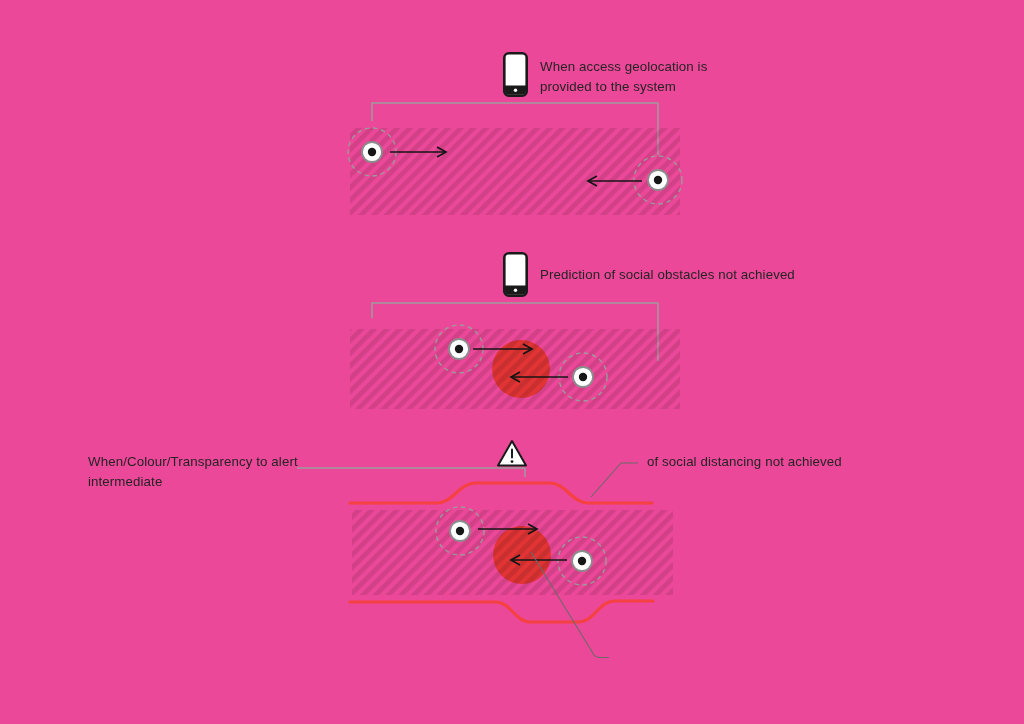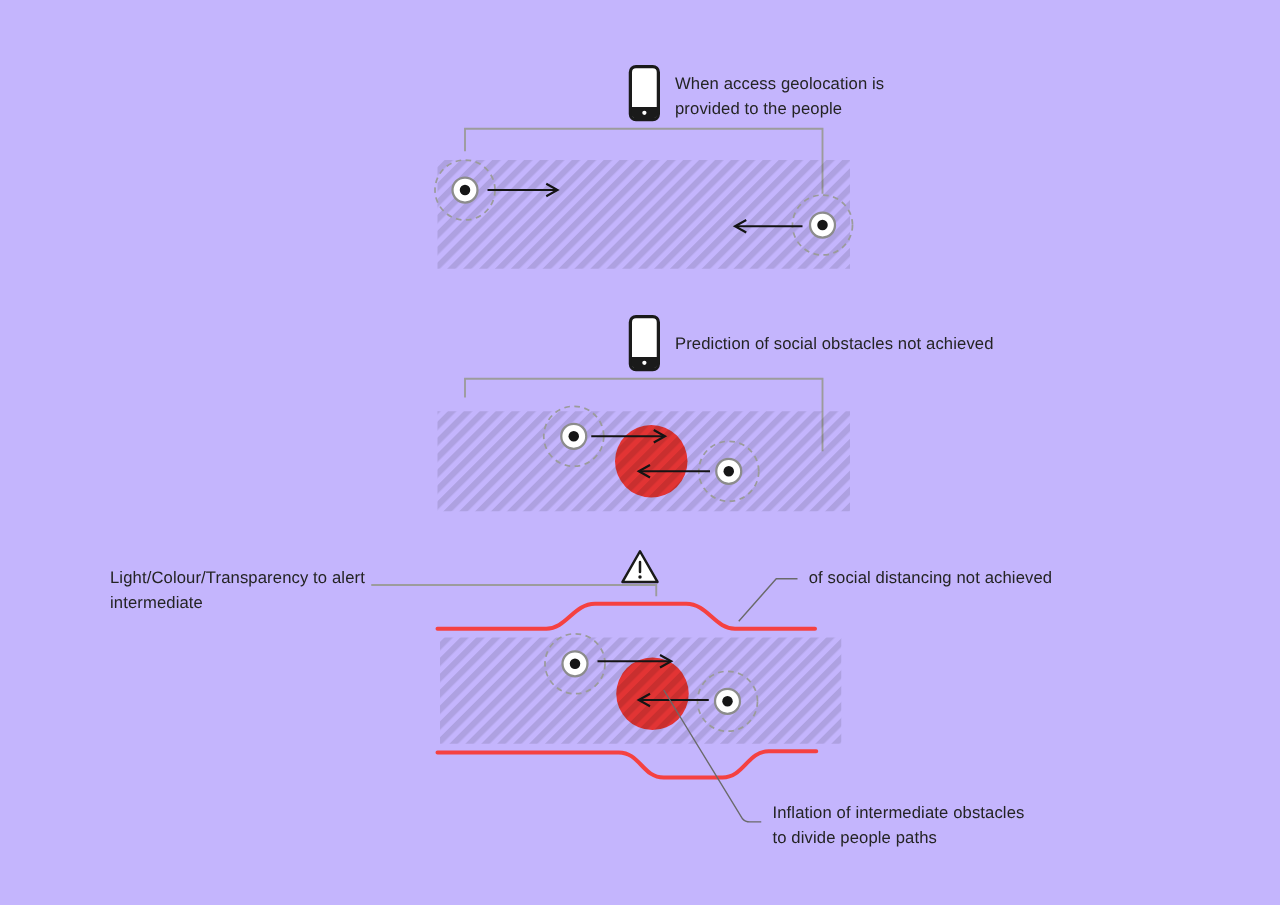--- a/index.html
+++ b/index.html
@@ -1,17 +1,17 @@
 <!DOCTYPE html>
 <html style="--red-circle: #e23434; --red-membrane: #f54141; --hatch-stripe: #e3e3e3; --bracket-gray: #9c9c9c; --arrow-black: #141414; --leader-gray: #6a6a6a; --text-color: #242424;"><head>
 <meta charset="utf-8">
 <style>
   html,body{margin:0;padding:0;background:#ffffff;}
   .canvas{
-    position:relative;width:1024px;height:724px;background:#c4b5fd;overflow:hidden;
+    position:relative;width:1024px;height:724px;background:#ec4899;overflow:hidden;
     font-family:"Liberation Sans",sans-serif;
   }
   svg.gfx{position:absolute;left:0;top:0;}
   .label{
     position:absolute;font-size:13.3px;line-height:19.5px;
     color:var(--text-color,#242424);white-space:nowrap;letter-spacing:.1px;
   }
   
   .hatch-bg{fill:#ffffff}
   .hatch-fg{fill:var(--hatch-stripe,#e3e3e3)}
@@ -122,34 +122,30 @@
       </g>
 
       <path class="membrane" d="M350,602 H495 C512,602 514,622 531,622 H578 C595,622 598,601 615,601 H653"></path>
 
       <path class="leader" d="M531,552 L594,655 Q596,657.5 600,657.5 H609"></path>
     </g>
   </svg>
 
   <div class="label" style="left:540px;top:57px">
     <div>When access geolocation is</div>
-    <div>provided to the people</div>
+    <div>provided to the system</div>
   </div>
 
   <div class="label" style="left:540px;top:265px">
     <div>Prediction of social obstacles not achieved</div>
   </div>
 
   <div class="label" style="left:88px;top:452px">
-    <div>Light/Colour/Transparency to alert</div>
+    <div>When/Colour/Transparency to alert</div>
     <div>intermediate</div>
   </div>
 
   <div class="label" style="left:647px;top:452px">
     <div>of social distancing not achieved</div>
   </div>
 
-  <div class="label" style="left:618px;top:640px">
-    <div>Inflation of intermediate obstacles</div>
-    <div>to divide people paths</div>
-  </div>
 
 </div>
 
 </body></html>

